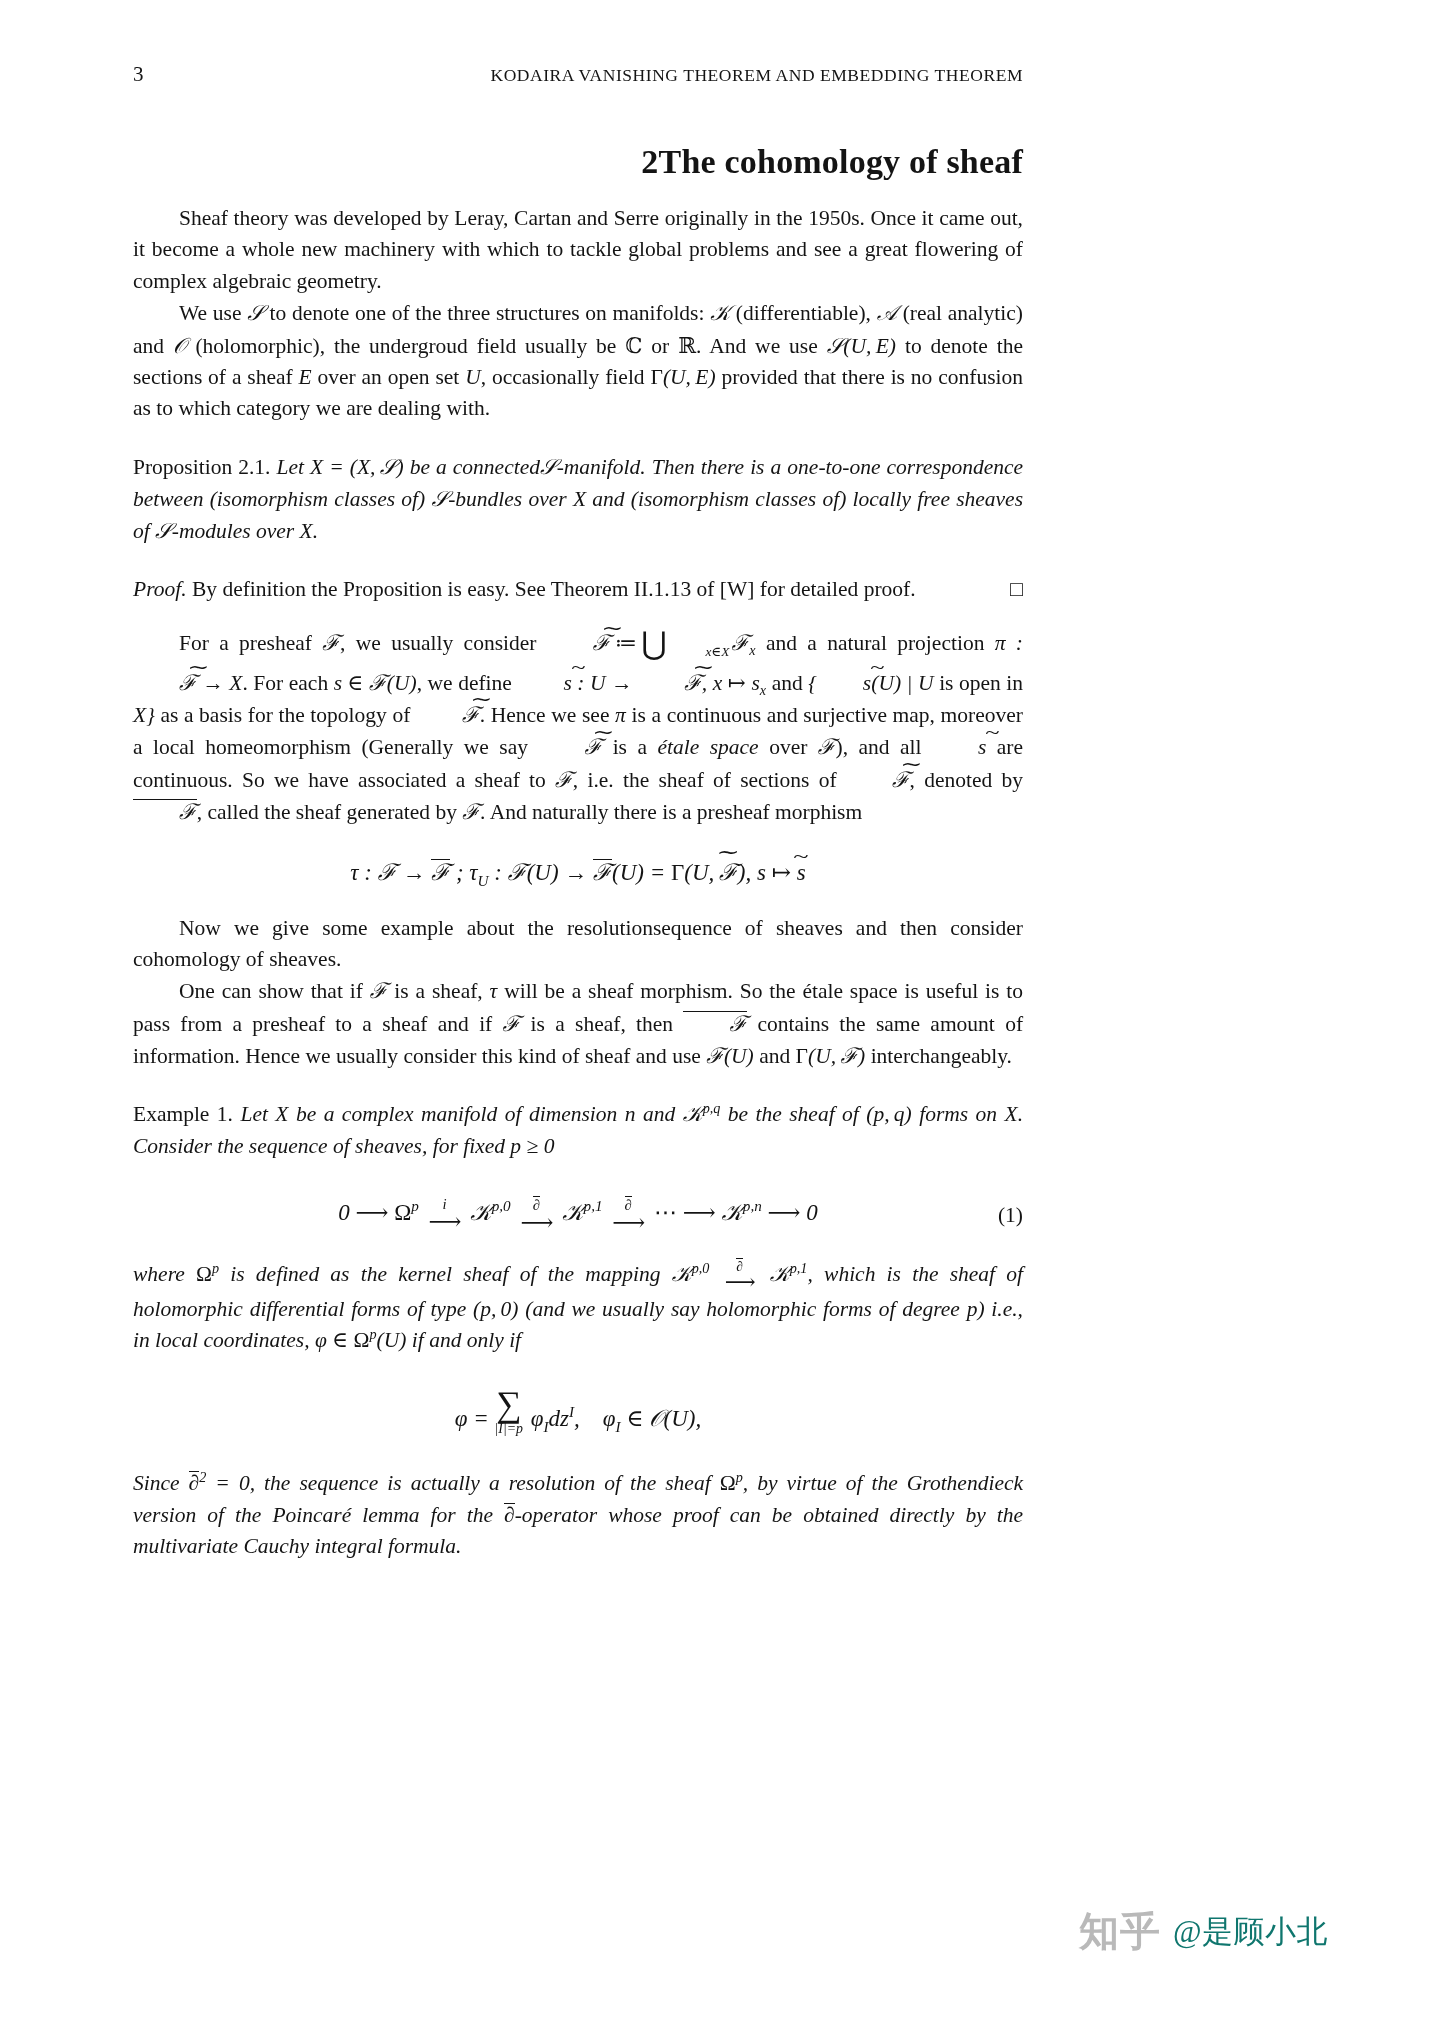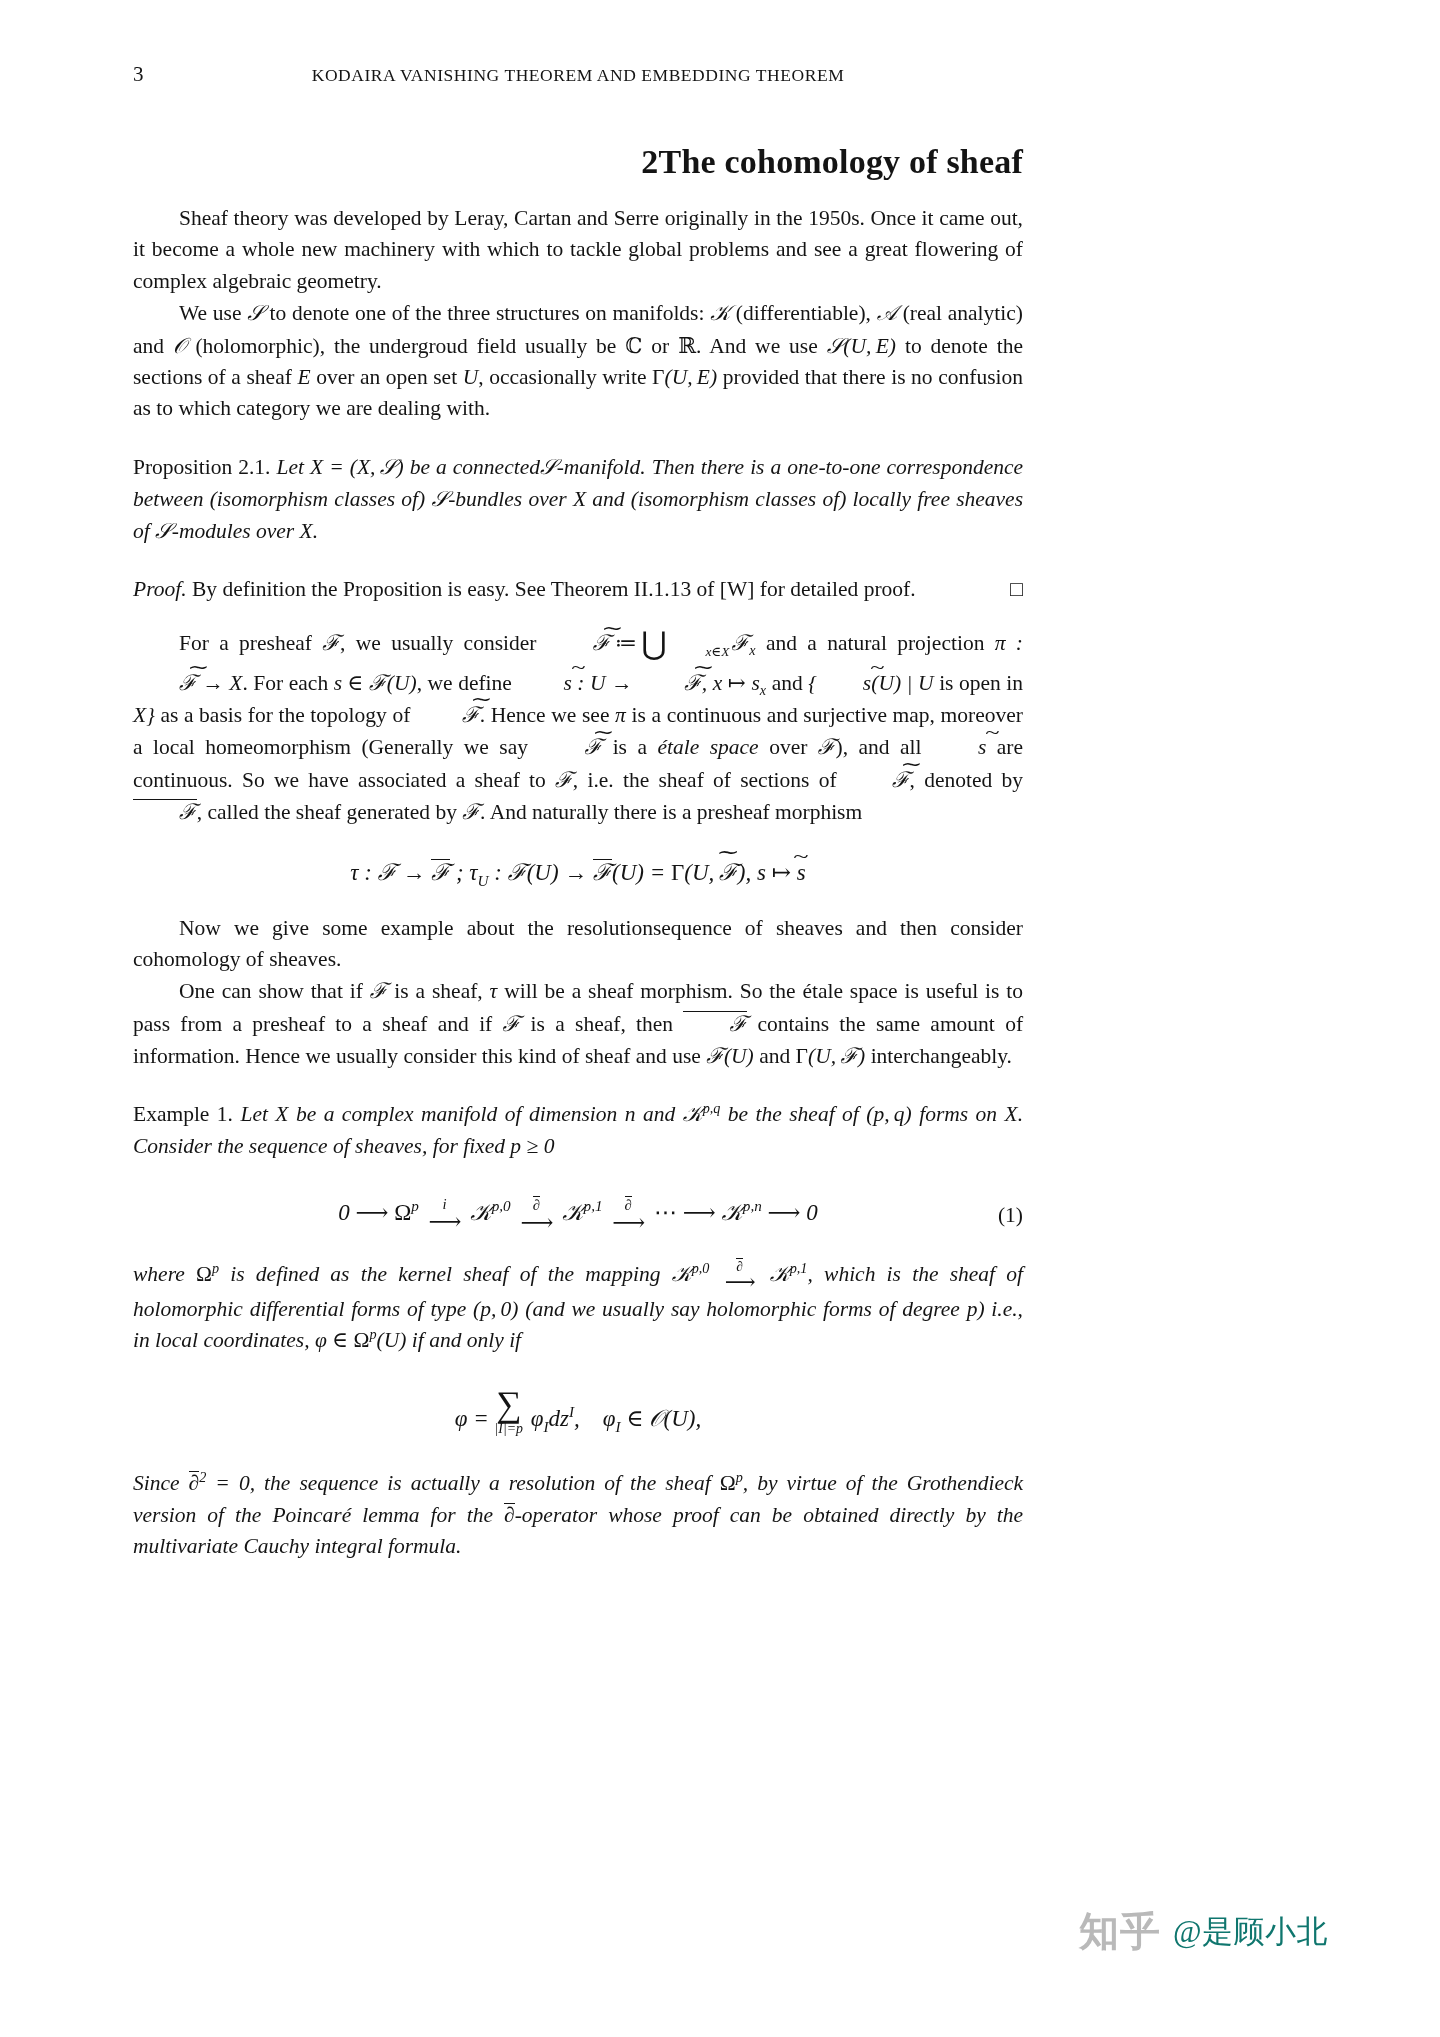--- a/index.html
+++ b/index.html
@@ -36,21 +36,21 @@
     left: 0;
     top: 0;
     font-size: 21px;
     letter-spacing: .2px;
   }
   .runhead .title {
     position: absolute;
     left: 0;
     right: 0;
     top: 3px;
-    text-align: center;
+    text-align: right;
     font-size: 17.5px;
     letter-spacing: .55px;
   }
   .smallcaps { font-variant: small-caps; }
 
   
   h2.section {
     font-size: 34px;
     font-weight: bold;
     margin: 40px 0 22px 0;
@@ -242,21 +242,21 @@
       <span>(real analytic) and</span>
       <span class="cal">𝒪</span>
       <span>(holomorphic), the undergroud field usually be</span>
       <span class="bb">ℂ</span>
       <span>or</span>
       <span class="bb">ℝ</span><span>. And we use</span>
       <span class="math"><span class="cal">𝒮</span>(U, E)</span>
       <span>to denote the sections of a sheaf</span>
       <span class="math">E</span>
       <span>over an open set</span>
-      <span class="math">U</span><span>, occasionally write</span>
+      <span class="math">U</span><span>, occasionally field</span>
       <span class="math"><span class="mathup">Γ</span>(U, E)</span>
       <span>provided that there is no confusion as to which category we are dealing with.</span>
     </p>
 
 
     <p class="thm">
       <span class="lab">Proposition 2.1.</span>
       <span>Let</span>
       <span class="math">X = (X, <span class="cal">𝒮</span>)</span>
       <span>be a connected</span><span class="cal">𝒮</span><span>-manifold. Then there is a one-to-one correspondence between (isomorphism classes of)</span>

